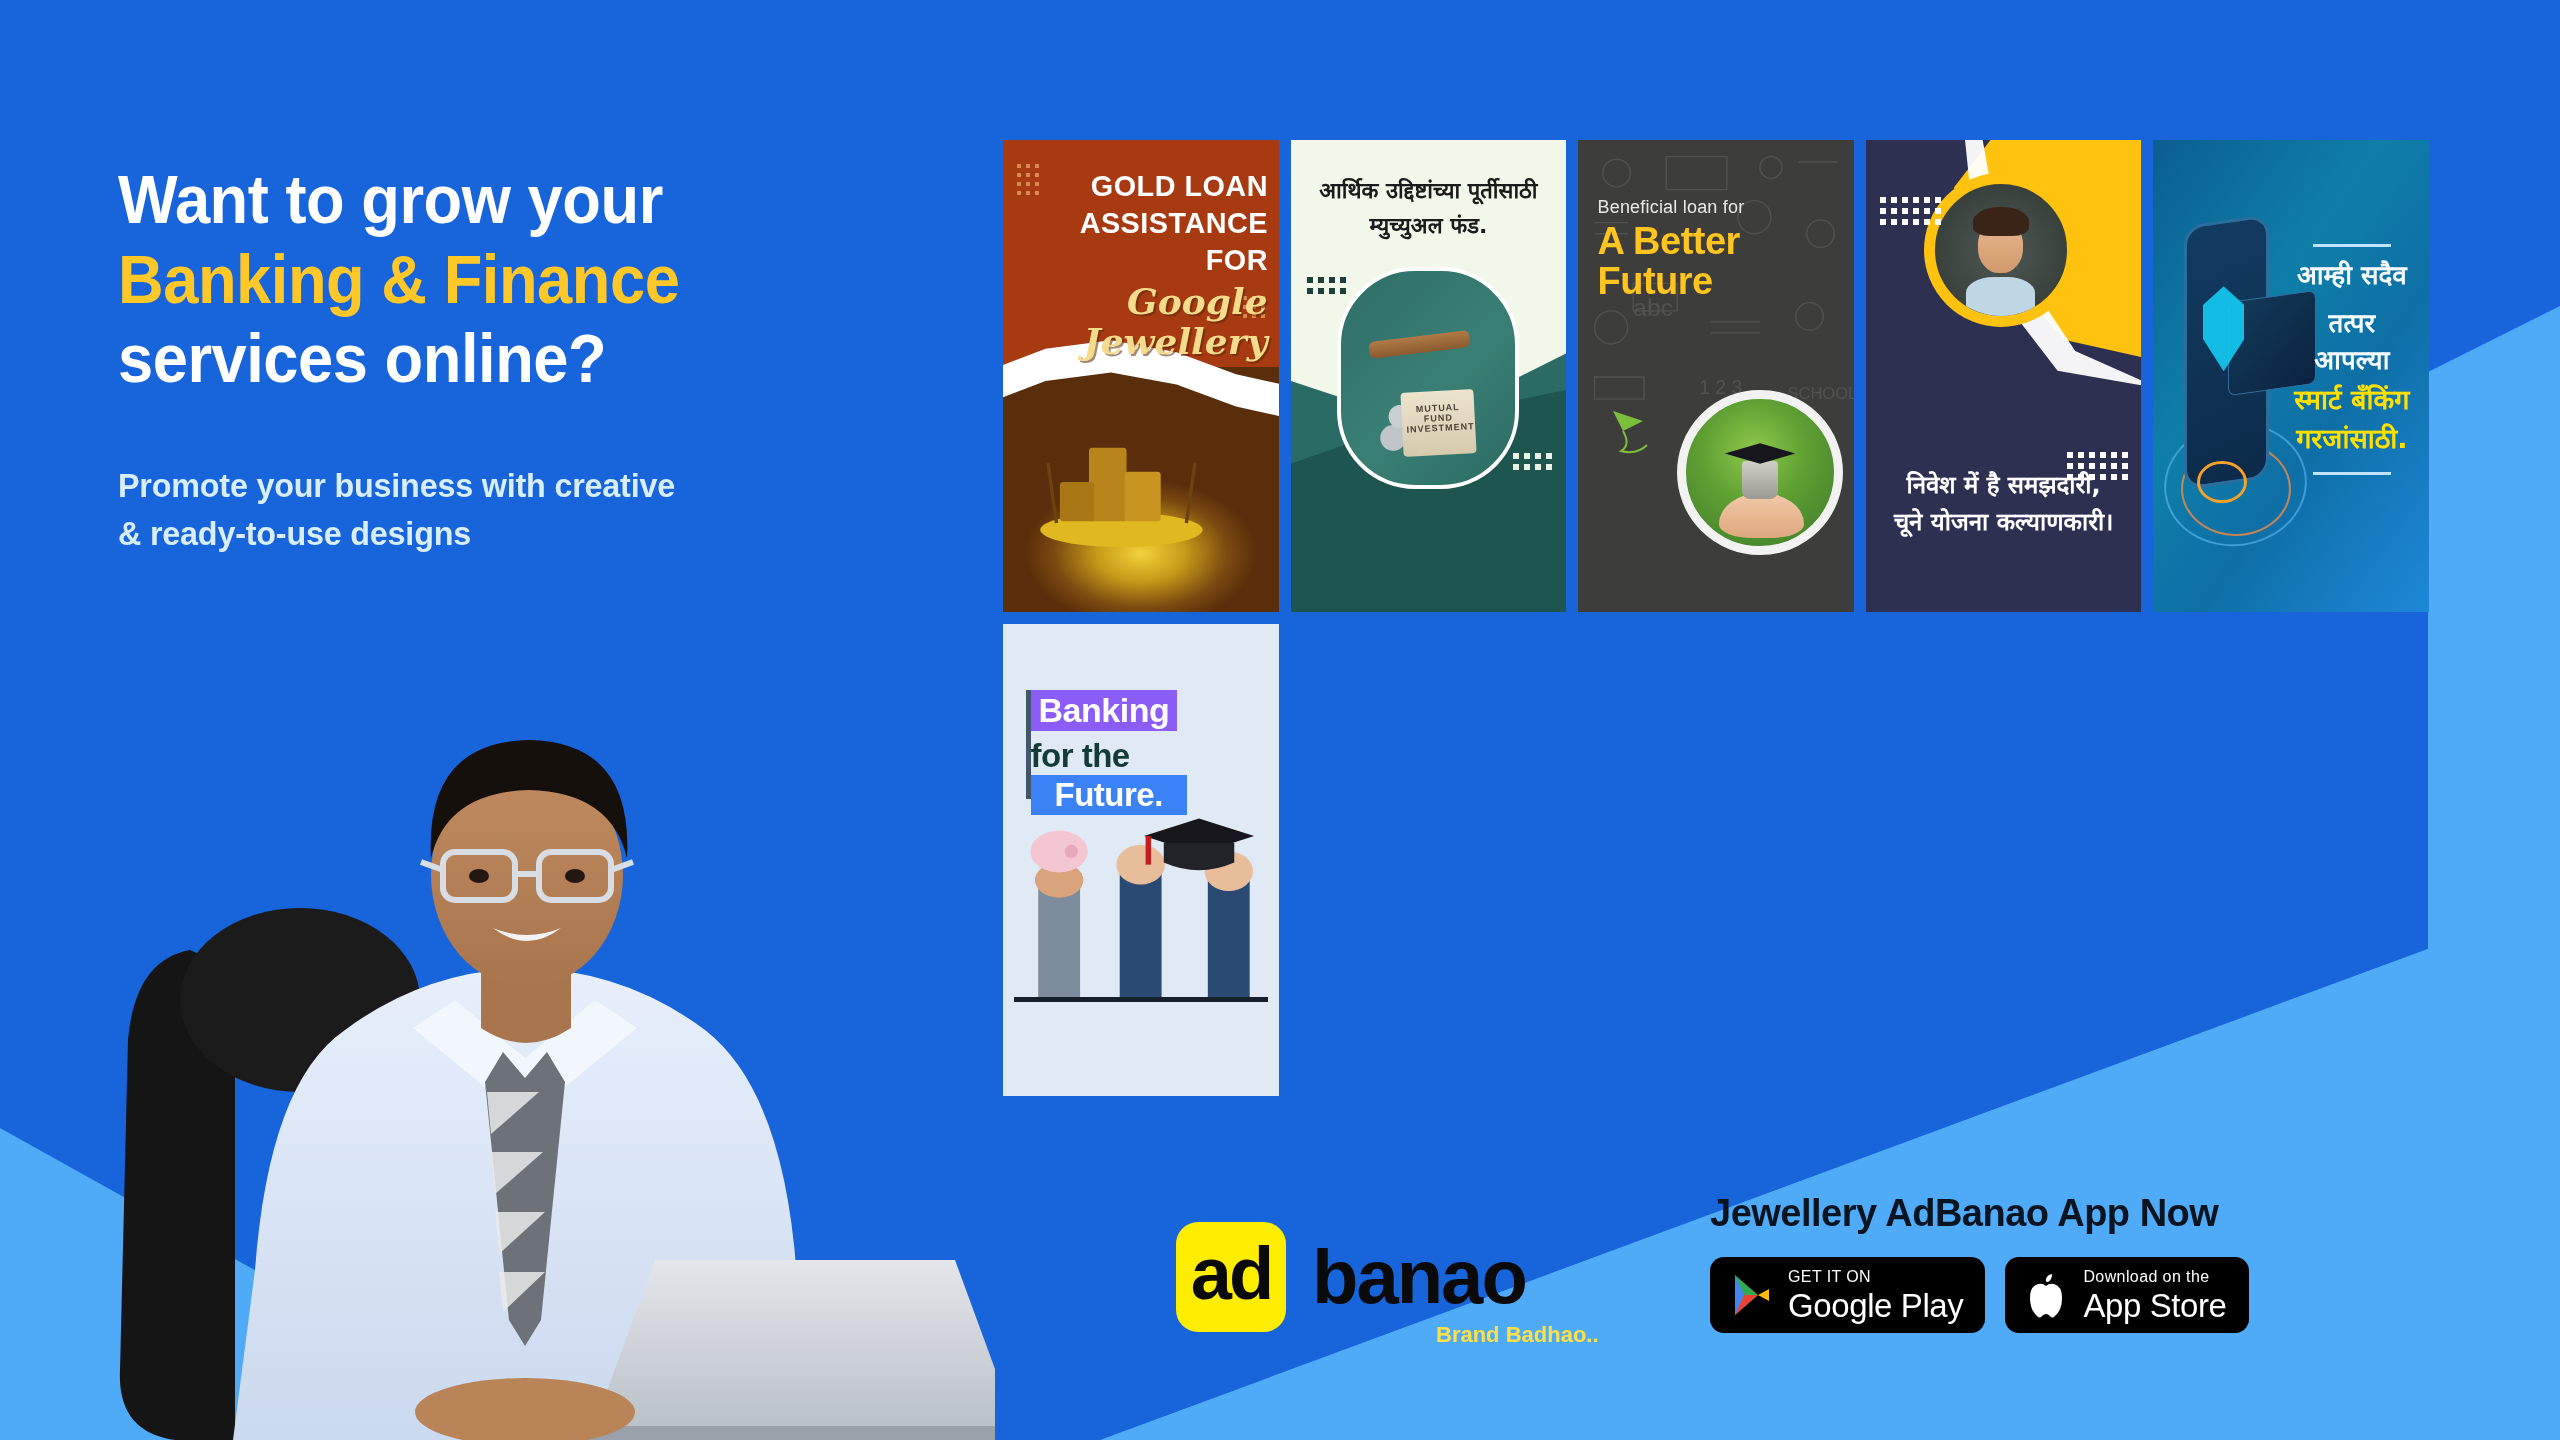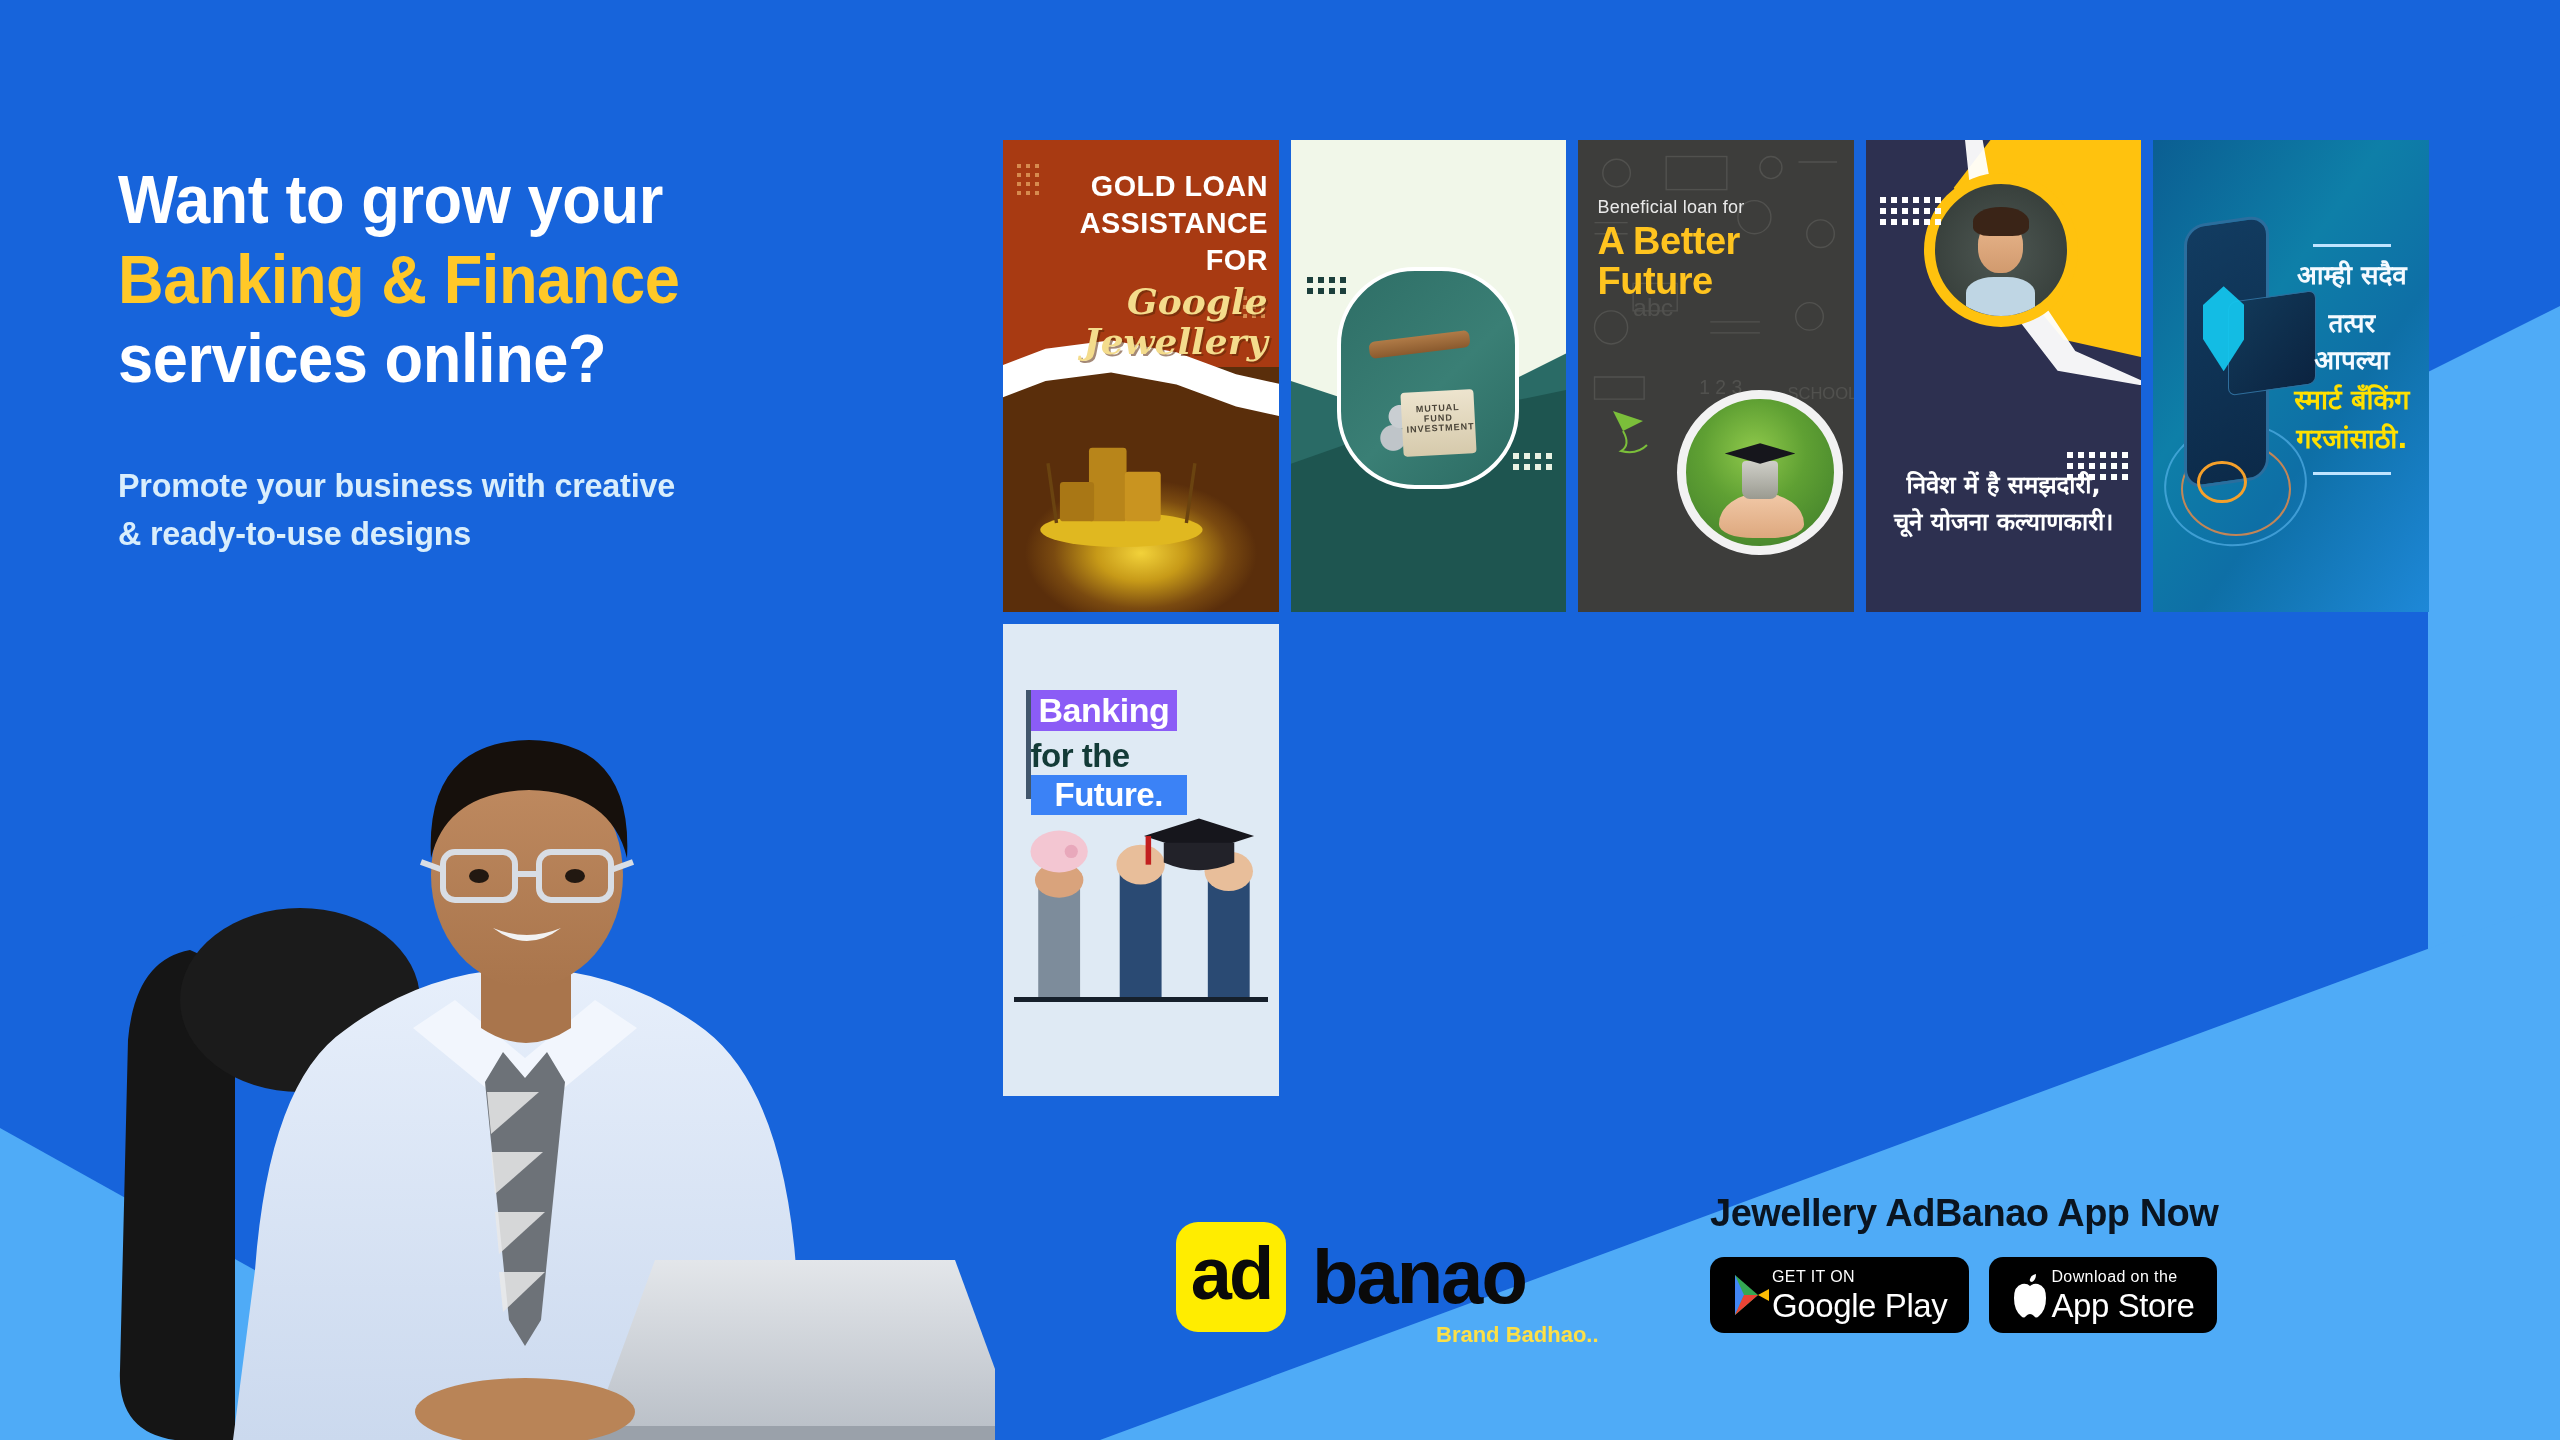--- a/index.html
+++ b/index.html
@@ -254,21 +254,21 @@
   .logo-tag {
     position:absolute; left:1436px; top:1322px; z-index:5;
     font-size:22px; font-weight:800; color:#fde047;
   }
 
   .dl-wrap { position:absolute; left:1710px; top:1192px; z-index:5; }
   .dl-title { font-size:38px; font-weight:800; color:#0A1420; letter-spacing:-0.5px; }
   .badges { display:flex; gap:20px; margin-top:22px; }
   .badge {
     background:#000; border-radius:14px; height:76px;
-    display:flex; align-items:center; padding:0 22px; gap:0;
+    display:flex; align-items:center; padding:0 22px; gap:16px;
   }
   .badge .b-txt { display:flex; flex-direction:column; line-height:1; }
   .badge .b-sm { font-size:16px; color:#fff; letter-spacing:.4px; }
   .badge .b-lg { font-size:33px; color:#fff; font-weight:400; margin-top:4px; letter-spacing:-0.4px; }
 </style>
 </head>
 <body>
 
 <svg id="bg" viewBox="0 0 2560 1440" preserveAspectRatio="none">
   <rect x="0" y="0" width="2560" height="1440" fill="#1764DB"></rect>
@@ -414,20 +414,24 @@
       <div class="dotgrid" style="grid-template-columns:repeat(4,6px);">
         <i style="width:6px;height:6px;background:#E9F2E3;display:block"></i>
           <i style="width:6px;height:6px;background:#E9F2E3;display:block"></i>
           <i style="width:6px;height:6px;background:#E9F2E3;display:block"></i>
           <i style="width:6px;height:6px;background:#E9F2E3;display:block"></i>
         <i style="width:6px;height:6px;background:#E9F2E3;display:block"></i>
           <i style="width:6px;height:6px;background:#E9F2E3;display:block"></i>
           <i style="width:6px;height:6px;background:#E9F2E3;display:block"></i>
           <i style="width:6px;height:6px;background:#E9F2E3;display:block"></i>
       </div>
+    </div>
+    <div class="txt">
+      <div class="l1">आर्थिक उद्दिष्टांच्या पूर्तीसाठी</div>
+      <div class="l2">म्युच्युअल फंड.</div>
     </div>
   </div>
 
   <div class="card c3">
     <svg class="doodle" viewBox="0 0 100 100" preserveAspectRatio="none">
       <g stroke="#B9B9B4" stroke-width=".5" fill="none">
         <circle cx="14" cy="12" r="5"></circle>
           <rect x="32" y="6" width="22" height="12"></rect>
         <circle cx="70" cy="10" r="4"></circle>
           <path d="M80 8 h14"></path>

